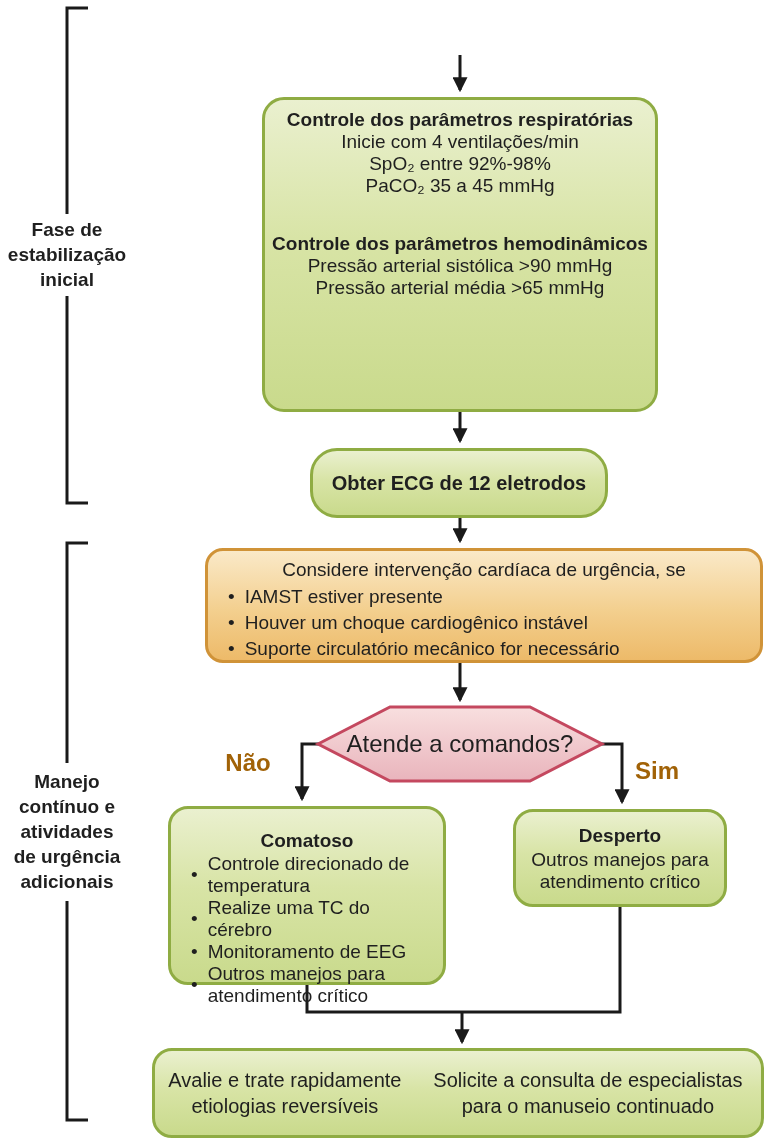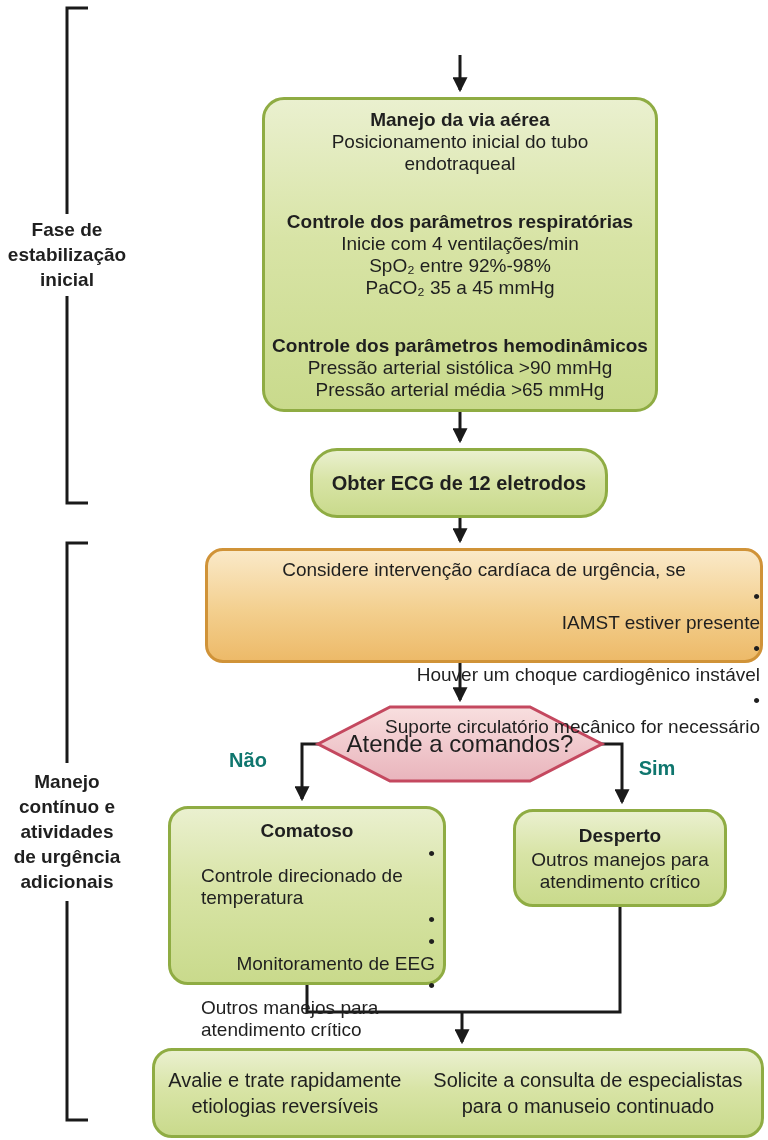--- a/index.html
+++ b/index.html
@@ -32,36 +32,36 @@
   .sec-title{font-weight:bold;font-size:19px;line-height:22px;}
 
   #cardiac-box{
     left:205px;top:548px;width:558px;height:115px;border-radius:18px;
     background:linear-gradient(180deg,#fae9c8 0%,#f3cf8e 55%,#edba69 100%);
     border:3px solid #d09338;
     padding-top:7px;font-size:19px;line-height:26px;
   }
   #cardiac-box .hdr{text-align:center;line-height:24px;margin-bottom:2px;}
   .bullets{padding:0 0 0 0;margin:0;}
-  .bullet{display:flex;align-items:flex-end;flex-direction:column;}
+  .bullet{display:flex;align-items:center;}
   #cardiac-box .bullet{padding-left:20px;}
   .dot{flex:0 0 auto;}
   .dot::before{content:"\2022";}
   .bullet .txt{padding-left:10px;}
 
   #decision-label{left:318px;top:707px;width:284px;height:74px;
     display:flex;align-items:center;justify-content:center;font-size:24px;}
 
   .branch-label{position:absolute;z-index:2;width:80px;text-align:center;
-    font-size:20px;font-weight:bold;color:#0f766e;}
+    font-size:24px;font-weight:bold;color:#a16207;}
   #no-label{left:208px;top:749px;}
   #yes-label{left:617px;top:757px;}
 
   #comatose-box{left:168px;top:806px;width:278px;height:179px;
-    padding-top:11px;font-size:19px;line-height:22px;}
+    padding-top:21px;font-size:19px;line-height:22px;}
   #comatose-box .ttl{text-align:center;font-weight:bold;margin-bottom:1px;}
   #comatose-box .bullet{padding-left:20px;padding-right:8px;}
 
   #awake-box{left:513px;top:809px;width:214px;height:98px;
     padding-top:13px;text-align:center;font-size:19px;line-height:22px;}
   #awake-box .ttl{font-weight:bold;margin-bottom:2px;}
 
   #final-box{left:152px;top:1048px;width:612px;height:90px;
     display:flex;flex-direction:row;align-items:center;justify-content:center;
     text-align:center;font-size:20px;line-height:26px;}
@@ -117,25 +117,20 @@
     <div>Manejo</div>
     <div>contínuo e</div>
     <div>atividades</div>
     <div>de urgência</div>
     <div>adicionais</div>
   </div>
 
 
   <div class="node green" id="stab-box">
     <div class="stab-section">
-      <div class="sec-title">Manejo da via aérea</div>
-      <div>Posicionamento inicial do tubo</div>
-      <div>endotraqueal</div>
-    </div>
-    <div class="stab-section">
       <div class="sec-title">Controle dos parâmetros respiratórias</div>
       <div>Inicie com 4 ventilações/min</div>
       <div>SpO₂ entre 92%-98%</div>
       <div>PaCO₂ 35 a 45 mmHg</div>
     </div>
     <div class="stab-section">
       <div class="sec-title">Controle dos parâmetros hemodinâmicos</div>
       <div>Pressão arterial sistólica &gt;90 mmHg</div>
       <div>Pressão arterial média &gt;65 mmHg</div>
     </div>
@@ -175,20 +170,21 @@
 
   <div class="node green round" id="comatose-box">
     <div class="ttl">Comatoso</div>
     <div class="bullets">
       <div class="bullet">
         <span class="dot"></span>
         <span class="txt">Controle direcionado de temperatura</span>
       </div>
       <div class="bullet">
         <span class="dot"></span>
+        <span class="txt">Realize uma TC do cérebro</span>
       </div>
       <div class="bullet">
         <span class="dot"></span>
         <span class="txt">Monitoramento de EEG</span>
       </div>
       <div class="bullet">
         <span class="dot"></span>
         <span class="txt">Outros manejos para atendimento crítico</span>
       </div>
     </div>

